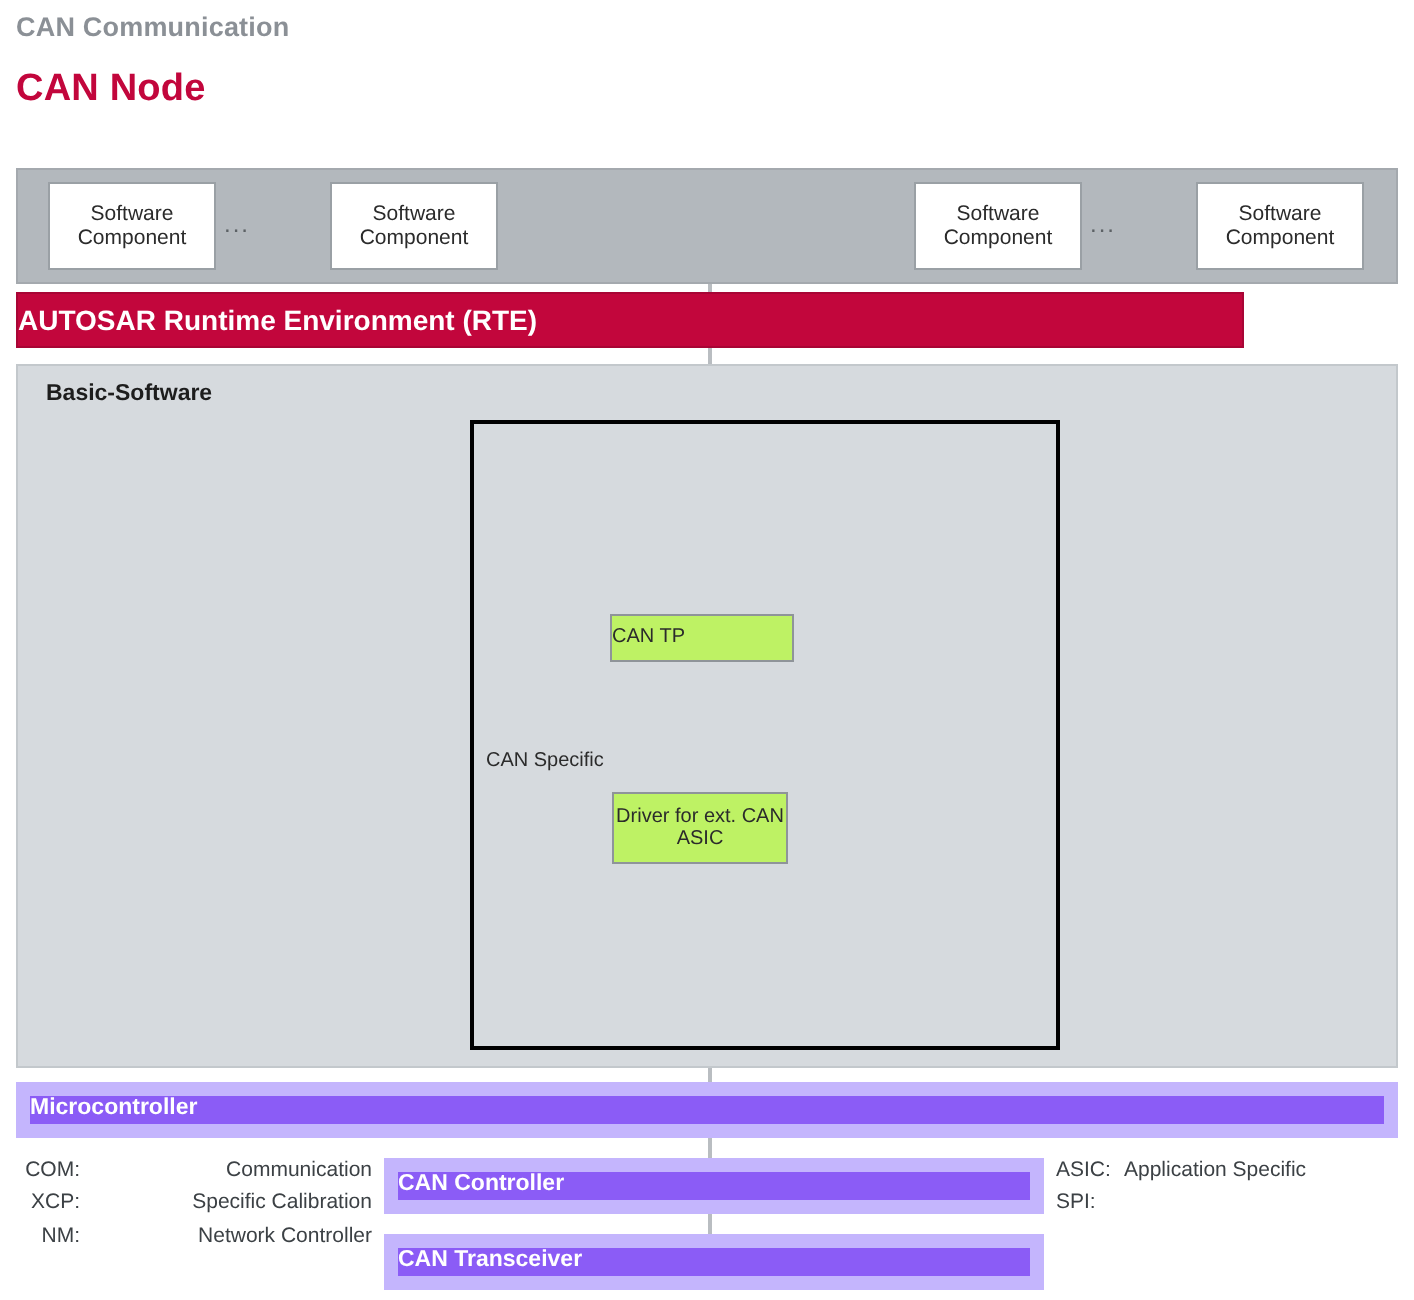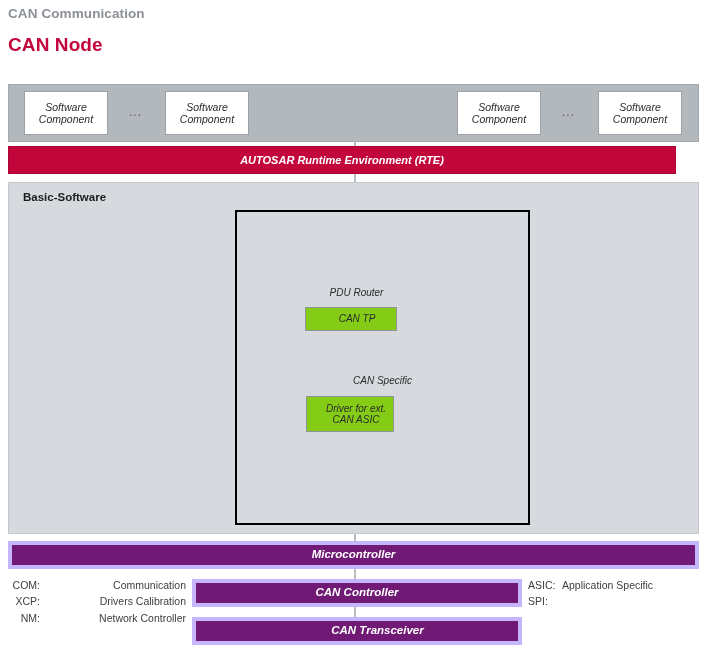--- a/index.html
+++ b/index.html
@@ -18,81 +18,81 @@
     position:absolute;left:8px;top:6px;
     font-size:13.5px;font-weight:bold;color:#8b9096;letter-spacing:.1px;
   }
   .title{
     position:absolute;left:8px;top:34px;
     font-size:19px;font-weight:bold;color:#c2063c;letter-spacing:.1px;
   }
 
   
   .abs{position:absolute;box-sizing:border-box;}
-  .ctr{display:flex;align-items:center;justify-content:center;text-align:center;line-height:1.15;font-style:italic;}
+  .ctr{display:flex;align-items:center;justify-content:flex-start;text-align:center;line-height:1.15;}
 
   
   .connector{position:absolute;background:#b9bdc1;width:2px;z-index:0;}
 
   
   .applayer{
     left:8px;top:84px;width:691px;height:58px;
     background:#b3b8bd;border:1px solid #a4a9ae;z-index:2;
   }
   .swc{
     background:#ffffff;border:1px solid #9aa0a5;
     font-size:10.5px;color:#2b2b2b;z-index:3;
   }
   .applabel{
     font-size:12.5px;font-weight:bold;color:#1d1d1d;z-index:3;
   }
   .dots{font-size:12px;color:#5c6165;z-index:3;letter-spacing:1px;}
 
   
   .rte{
-    left:8px;top:146px;width:668px;height:28px;
+    left:8px;top:146px;width:614px;height:28px;
     background:#c2063c;border:1px solid #a80535;
-    color:#ffffff;font-size:11px;font-weight:bold;z-index:2;
+    color:#ffffff;font-size:14px;font-weight:bold;z-index:2;
   }
 
   
   .bsw{
     left:8px;top:182px;width:691px;height:352px;
     background:#d6dадe;background:#d6dade;border:1px solid #c3c8cc;z-index:2;
   }
   .bswlabel{
     position:absolute;left:14px;top:8px;
     font-size:11.5px;font-weight:bold;color:#1d1d1d;
   }
 
   
   .blue{background:#1088be;color:#ffffff;border:1px solid #0d769f;}
   .green{background:#05a766;color:#ffffff;border:1px solid #059158;}
   .orange{background:#f5b212;color:#1d1d1d;border:1px solid #d89c0d;}
-  .white{background:#84cc16;color:#2b2b2b;border:1px solid #8f9499;padding-left:12px;}
+  .white{background:#bef264;color:#2b2b2b;border:1px solid #8f9499;}
 
   .blk-label{font-size:10.5px;font-weight:bold;}
   .wbox{font-size:10px;}
 
   
   .commframe{
     left:235px;top:210px;width:295px;height:315px;
     border:2px solid #000000;z-index:3;background:transparent;
   }
 
   .sectlabel{
     position:absolute;font-size:10.5px;font-weight:bold;
   }
   .sectlabel.on-blue{color:#ffffff;}
   .sectlabel.on-green{color:#ffffff;}
   .sectlabel.on-orange{color:#1d1d1d;}
 
   
   .hw{
-    background:#701a75;border:4px solid #c4b5fd;
+    background:#8b5cf6;border:7px solid #c4b5fd;
     color:#ffffff;font-size:11.5px;font-weight:bold;z-index:3;
   }
 
   
   .legend{position:absolute;font-size:10.5px;color:#3c4145;line-height:1.55;z-index:3;}
   .legend .row{display:flex;}
   .legend .abbr{width:34px;flex:0 0 34px;}
   .legend .desc{flex:1;}
 </style>
 </head>
@@ -190,23 +190,20 @@
   </div>
   <div class="abs ctr white wbox" style="left:416px;top:236px;width:54px;height:44px;">
     <span>XCP on CAN</span>
   </div>
   <div class="abs ctr white wbox" style="left:474px;top:236px;width:48px;height:44px;">
     <span>Generic NM</span>
   </div>
 
   <div class="abs white" style="left:243px;top:285px;width:227px;height:48px;"></div>
   <div class="abs blue" style="left:296px;top:298px;width:133px;height:35px;border:none;"></div>
-  <div class="abs ctr wbox" style="left:243px;top:286px;width:227px;height:14px;z-index:4;">
-    <span>PDU Router</span>
-  </div>
   <div class="abs ctr white wbox" style="left:305px;top:307px;width:92px;height:24px;z-index:4;">
     <span>CAN TP</span>
   </div>
 
   <div class="abs ctr white wbox" style="left:474px;top:285px;width:48px;height:48px;">
     <span>CAN NM</span>
   </div>
 
   <div class="abs green" style="left:237px;top:345px;width:291px;height:97px;border:none;">
   </div>
@@ -234,32 +231,32 @@
   </div>
 
   <div class="abs commframe"></div>
 
   <div class="abs ctr hw" style="left:8px;top:541px;width:691px;height:28px;">
     <span>Microcontroller</span>
   </div>
   <div class="abs ctr hw" style="left:192px;top:579px;width:330px;height:28px;">
     <span>CAN Controller</span>
   </div>
-  <div class="abs ctr hw" style="left:192px;top:617px;width:330px;height:28px;padding-left:41px;">
+  <div class="abs ctr hw" style="left:192px;top:617px;width:330px;height:28px;">
     <span>CAN Transceiver</span>
   </div>
 
   <div class="legend" style="left:6px;top:577px;width:180px;text-align:right;">
     <div class="row">
       <span class="abbr">COM:</span>
       <span class="desc">Communication</span>
     </div>
     <div class="row">
       <span class="abbr">XCP:</span>
-      <span class="desc">Drivers Calibration</span>
+      <span class="desc">Specific Calibration</span>
     </div>
     <div class="row">
       <span class="abbr"></span>
     </div>
     <div class="row">
       <span class="abbr">NM:</span>
       <span class="desc">Network Controller</span>
     </div>
   </div>
 

